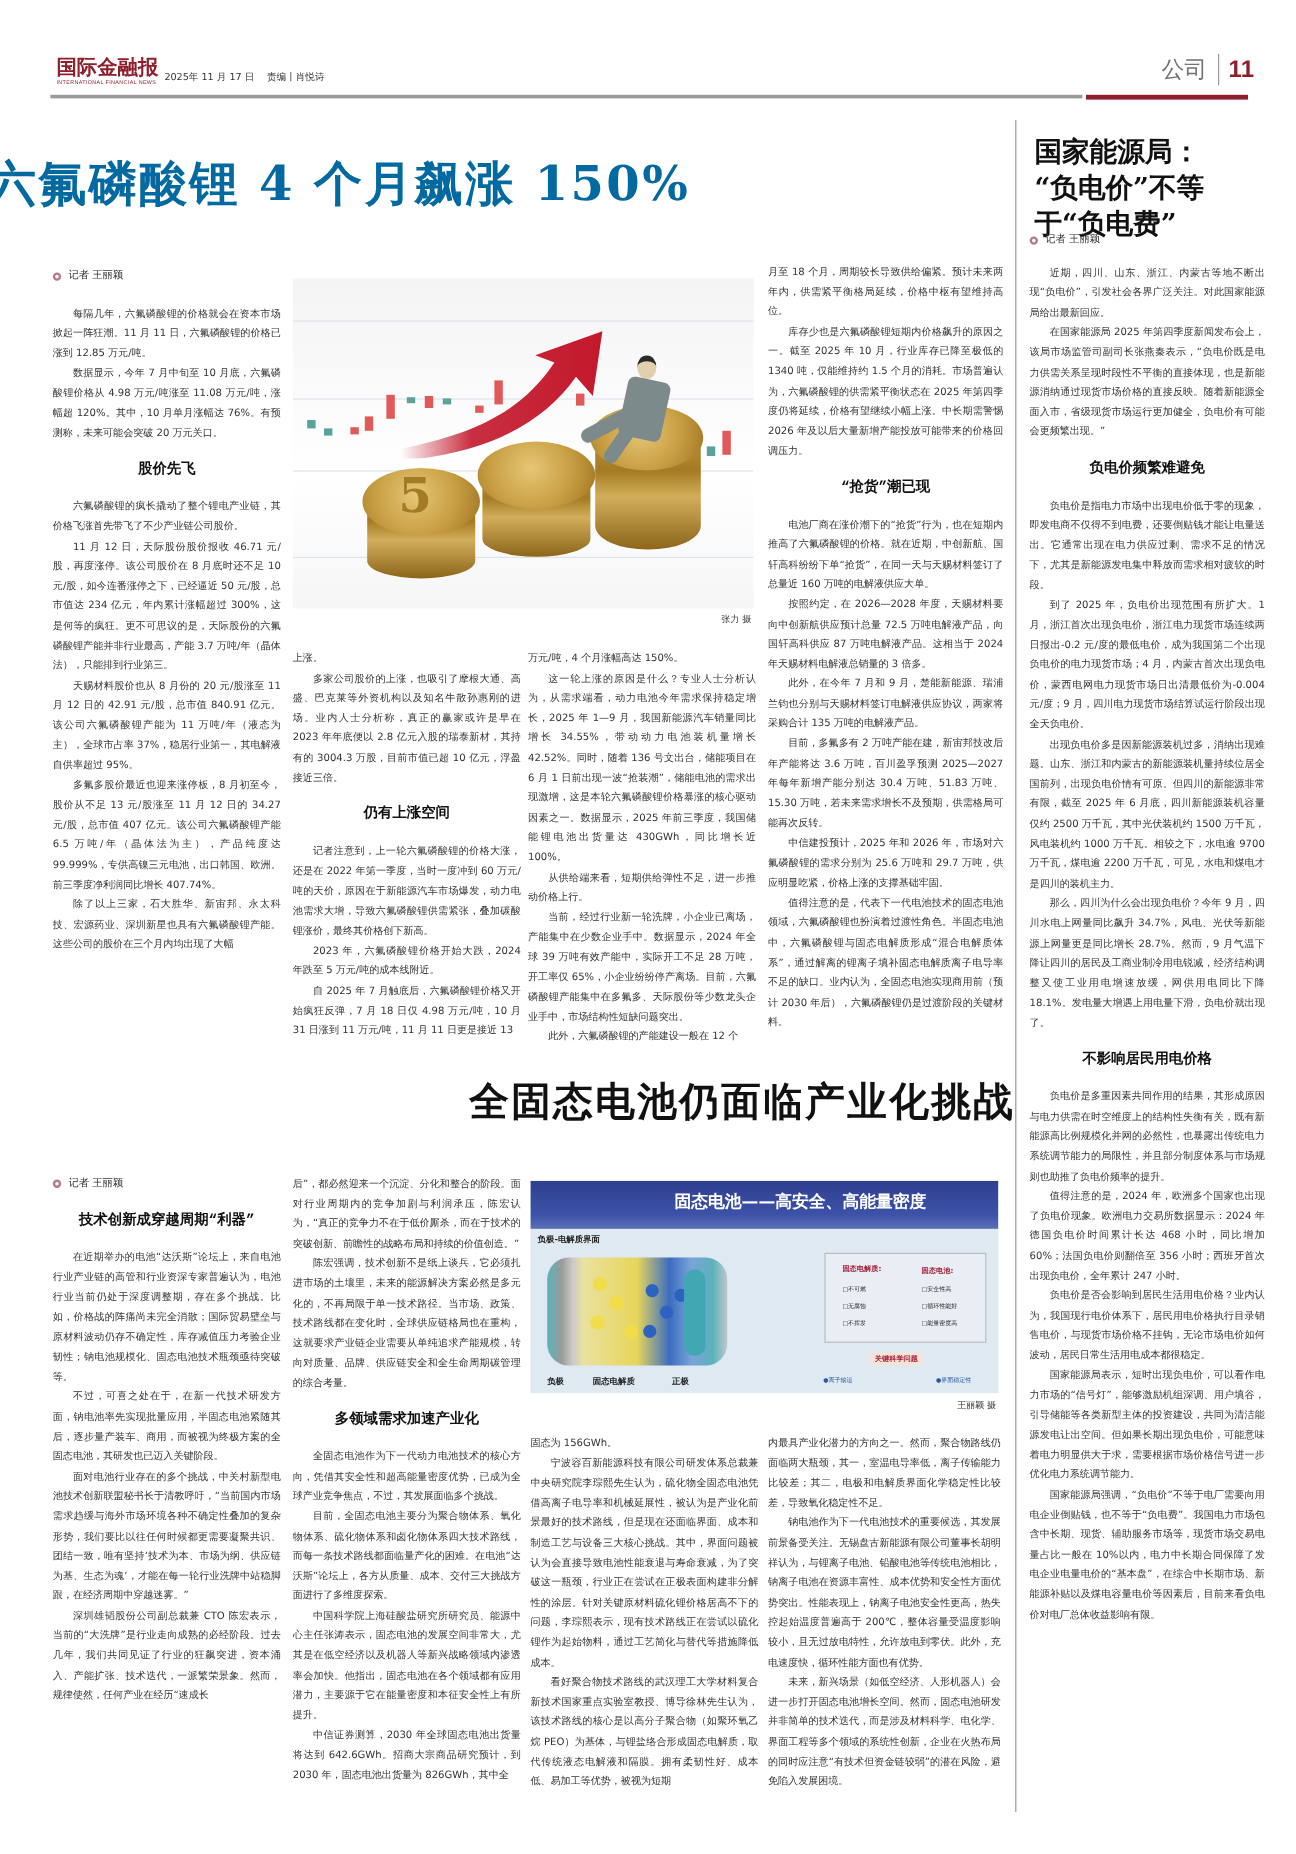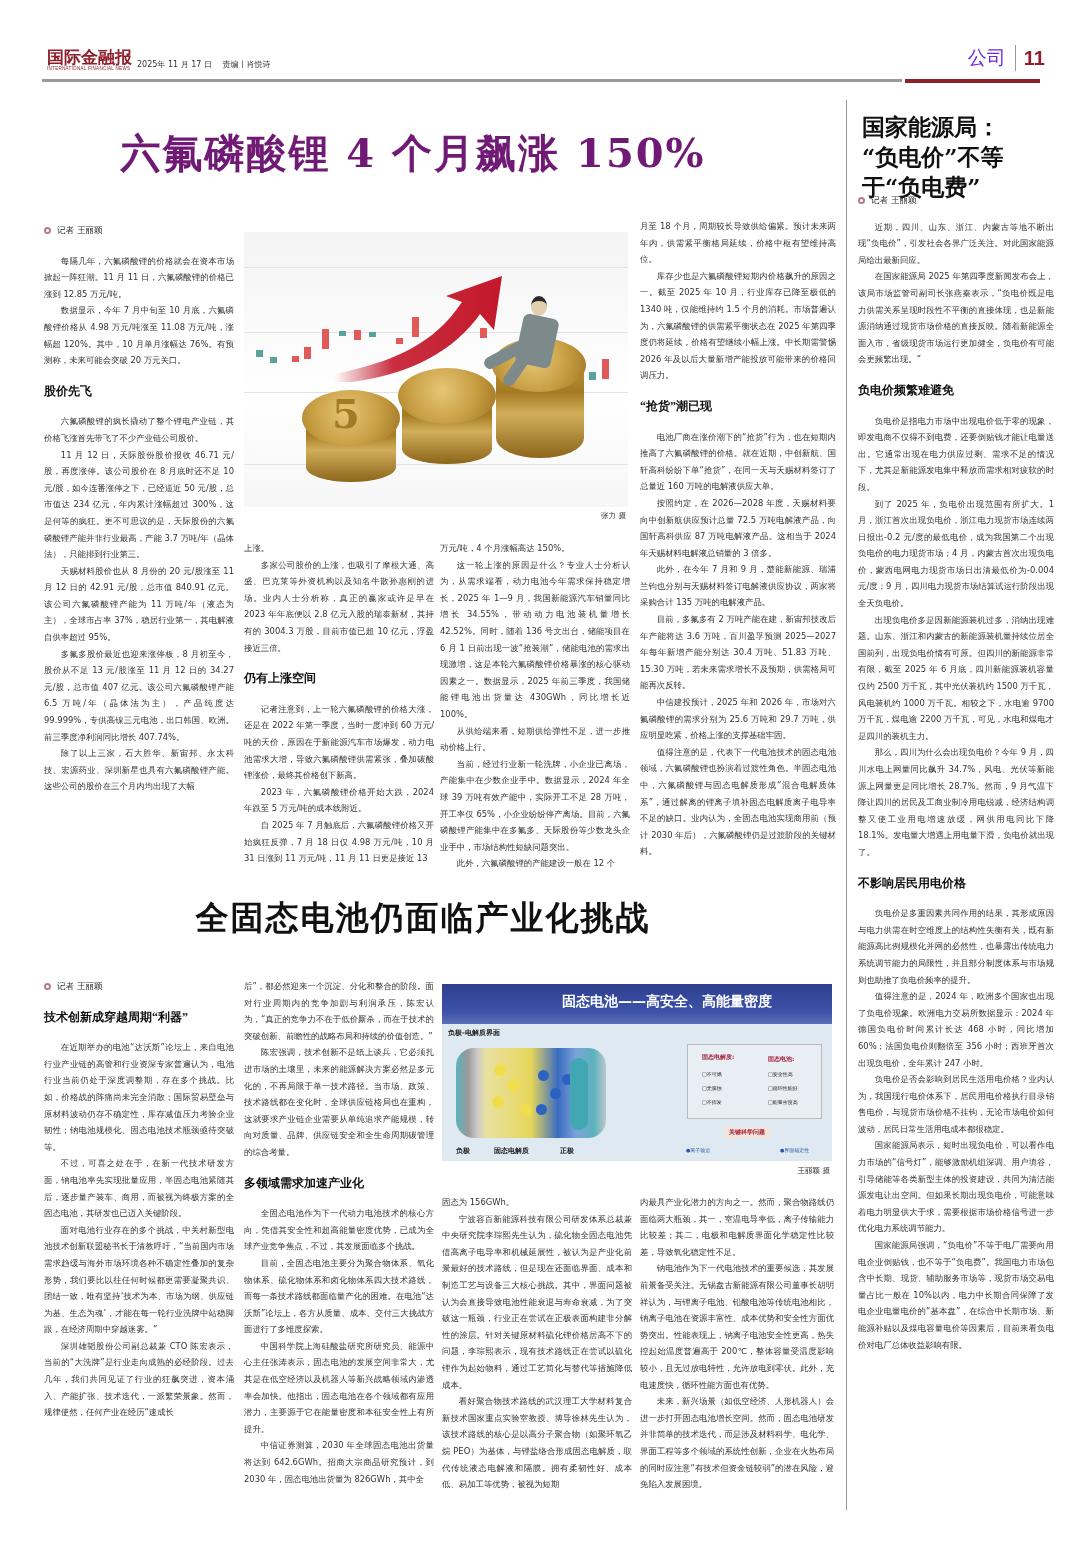--- a/index.html
+++ b/index.html
@@ -8,39 +8,39 @@
 
   
   .masthead { position: absolute; left: 0; top: 0; width: 1080px; height: 90px; }
   .logo { position: absolute; left: 47px; top: 48px; }
   .logo-cn { font-family: "DejaVu Serif", serif; font-size: 17px; color: #8e1f2c; letter-spacing: 0px; font-weight: bold; line-height: 18px; }
   .logo-en { font-family: "Liberation Sans", sans-serif; font-size: 4.5px; color: #8e1f2c; letter-spacing: 0.3px; line-height: 6px; white-space: nowrap; }
   .issue-info { position: absolute; left: 137px; top: 59px; font-family: "DejaVu Sans", sans-serif; font-size: 8px; color: #333; white-space: nowrap; }
   .issue-info span { margin-right: 8px; }
   .rule-main { position: absolute; left: 42px; top: 79px; width: 860px; height: 3px; background: #9a9a9a; }
   .section-tag { position: absolute; right: 35px; top: 43px; display: flex; align-items: center; }
-  .section-name { font-family: "DejaVu Sans", sans-serif; font-size: 19px; color: #6d28d9; }
+  .section-name { font-family: "DejaVu Sans", sans-serif; font-size: 19px; color: #737373; }
   .section-sep { width: 1px; height: 26px; background: #999; margin: 0 8px 0 9px; }
   .section-num { font-family: "Liberation Sans", sans-serif; font-size: 20px; font-weight: bold; color: #8e1f2c; line-height: 30px; }
   .rule-accent { position: absolute; left: 905px; top: 79px; width: 135px; height: 4px; background: #8e1f2c; }
 
   
   .vdivider { position: absolute; left: 846px; top: 100px; width: 1px; height: 1410px; background: #999; }
 
   
-  .headline-1 { position: absolute; left: 0; top: 126px; width: 846px; text-align: center; font-family: "DejaVu Serif", serif; font-size: 40px; font-weight: bold; color: #701a75; letter-spacing: 2px; }
+  .headline-1 { position: absolute; left: 0; top: 126px; width: 846px; text-align: left; font-family: "DejaVu Serif", serif; font-size: 40px; font-weight: bold; color: #0369a1; letter-spacing: 2px; }
   .headline-1 .shift { display: inline-block; transform: translateX(-10px); }
-  .headline-2 { position: absolute; left: 0; top: 896px; width: 846px; text-align: center; font-family: "DejaVu Serif", serif; font-size: 33px; font-weight: bold; color: #111; letter-spacing: 2px; }
+  .headline-2 { position: absolute; left: 0; top: 896px; width: 846px; text-align: right; font-family: "DejaVu Serif", serif; font-size: 33px; font-weight: bold; color: #111; letter-spacing: 2px; }
 
   .side-headline { position: absolute; left: 862px; top: 112px; width: 200px; font-family: "DejaVu Serif", serif; font-weight: bold; color: #111; font-size: 23px; line-height: 30px; }
 
   
   .col { position: absolute; font-family: "DejaVu Sans", sans-serif; font-size: 8.4px; line-height: 16.6px; color: #333; text-align: justify; }
   .col p { text-indent: 2em; }
-  .col h3 { font-family: Liberation Serif, serif; font-weight: bold; font-size: 12px; color: #111; margin: 14px 0 14px; text-indent: 0; }
+  .col h3 { font-family: Liberation Mono, monospace; font-weight: bold; font-size: 12px; color: #111; text-align: center; margin: 14px 0 14px; text-indent: 0; }
   .byline { font-family: "DejaVu Sans", sans-serif; font-size: 8.6px; color: #333; display: flex; align-items: center; margin-bottom: 10px; }
   .byline-icon { display: inline-block; width: 7px; height: 7px; border-radius: 50%; border: 2px solid #b47b8b; margin-right: 6px; }
 
   
   .photo { position: absolute; overflow: hidden; }
   .caption { position: absolute; font-family: "DejaVu Sans", sans-serif; font-size: 7.5px; color: #333; text-align: right; }
 
   
   .coins-photo { left: 244px; top: 232px; width: 384px; height: 275px; background: linear-gradient(180deg, #f4f4f4 0%, #ffffff 60%, #f6f6f6 100%); }
   .gridline { position: absolute; left: 0; width: 100%; height: 1px; background: #dde3ea; }

